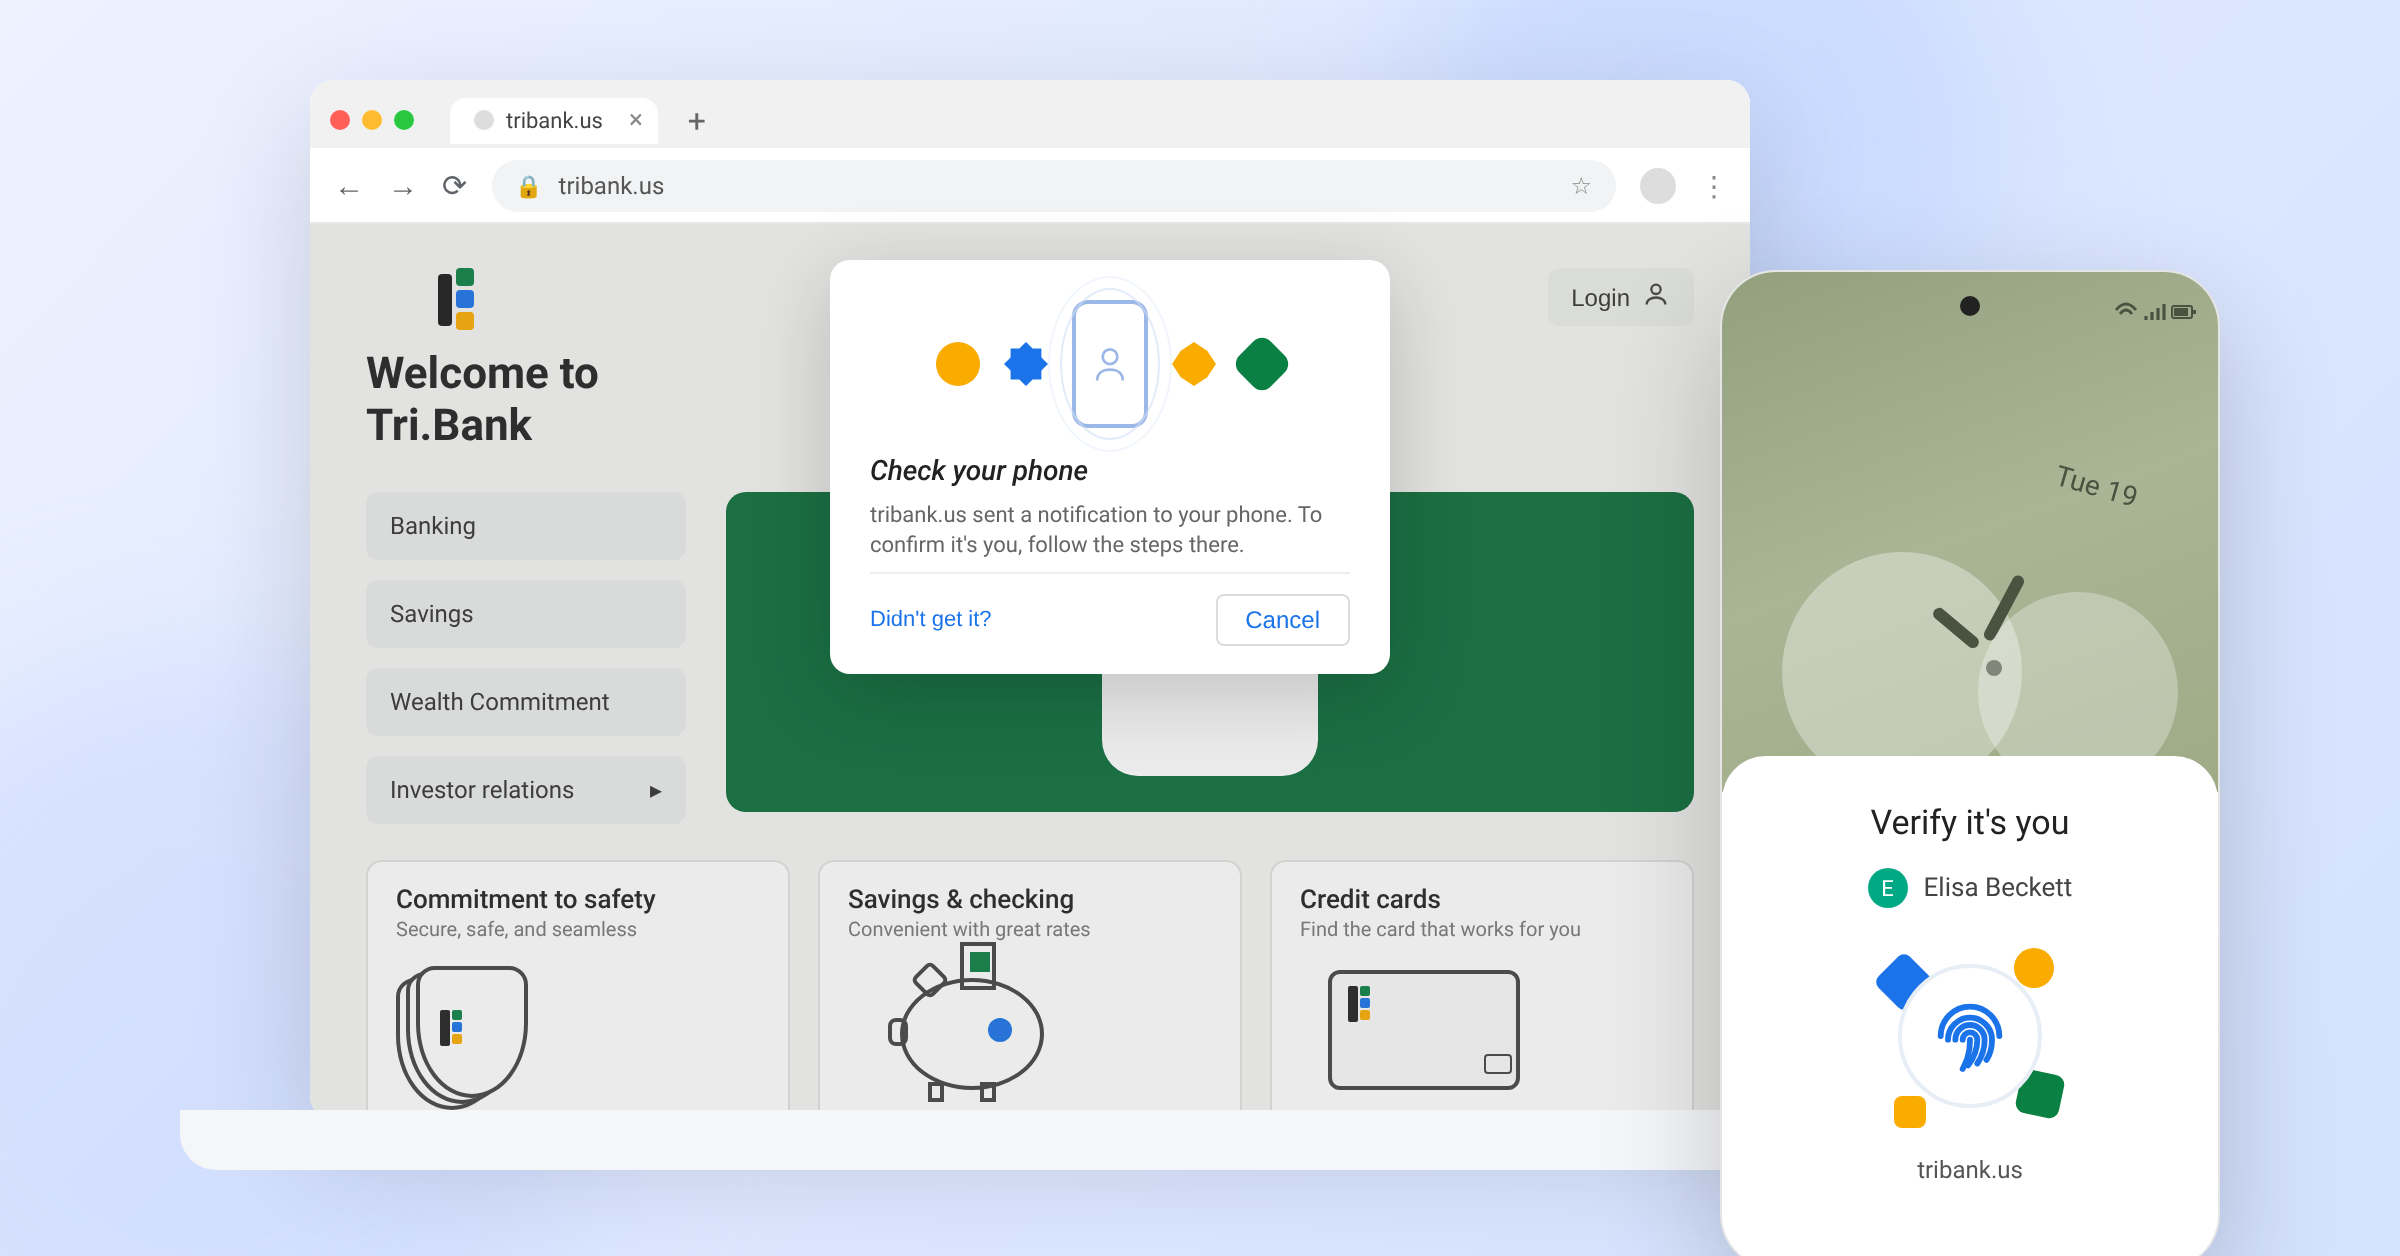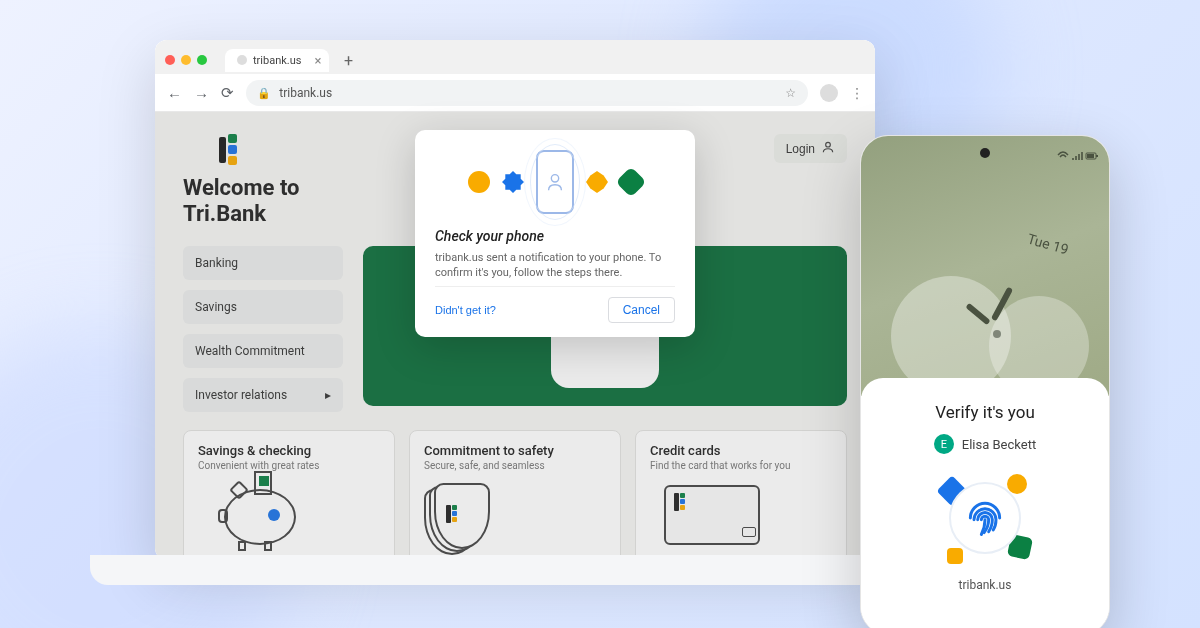--- a/index.html
+++ b/index.html
@@ -228,54 +228,54 @@
             <span>Investor relations</span>
             <span>▸</span>
           </div>
       </div>
       <div class="hero">
         <button class="hero-btn">Get started</button>
       </div>
     </div>
     <div class="cards">
       <div class="card">
-        <h4>Savings &amp; checking</h4>
-        <p>Convenient with great rates</p>
-        <div class="card-illus">
-          <div class="piggy">
-            <div class="slot"></div>
-              <div class="ear"></div>
-              <div class="body"></div>
-            <div class="snout"></div>
-              <div class="eye"></div>
-            <div class="leg a"></div>
-              <div class="leg b"></div>
-          </div>
-        </div>
-      </div>
-      <div class="card">
         <h4>Commitment to safety</h4>
         <p>Secure, safe, and seamless</p>
         <div class="card-illus">
           <div class="shield">
             <div class="layer l0"></div>
               <div class="layer l1"></div>
               <div class="layer l2"></div>
             <div class="mini-logo">
                 <span class="mb"></span>
                 <span class="mds">
                   <span style="background:#0b8043"></span>
                   <span style="background:#1a73e8"></span>
                   <span style="background:#f9ab00"></span>
                 </span>
               </div>
           </div>
         </div>
       </div>
       <div class="card">
+        <h4>Savings &amp; checking</h4>
+        <p>Convenient with great rates</p>
+        <div class="card-illus">
+          <div class="piggy">
+            <div class="slot"></div>
+              <div class="ear"></div>
+              <div class="body"></div>
+            <div class="snout"></div>
+              <div class="eye"></div>
+            <div class="leg a"></div>
+              <div class="leg b"></div>
+          </div>
+        </div>
+      </div>
+      <div class="card">
         <h4>Credit cards</h4>
         <p>Find the card that works for you</p>
         <div class="card-illus">
           <div class="ccard">
             <div class="rect"></div>
             <div class="cl">
                 <span class="mb"></span>
                 <span class="mds">
                   <span style="background:#0b8043"></span>
                   <span style="background:#1a73e8"></span>

